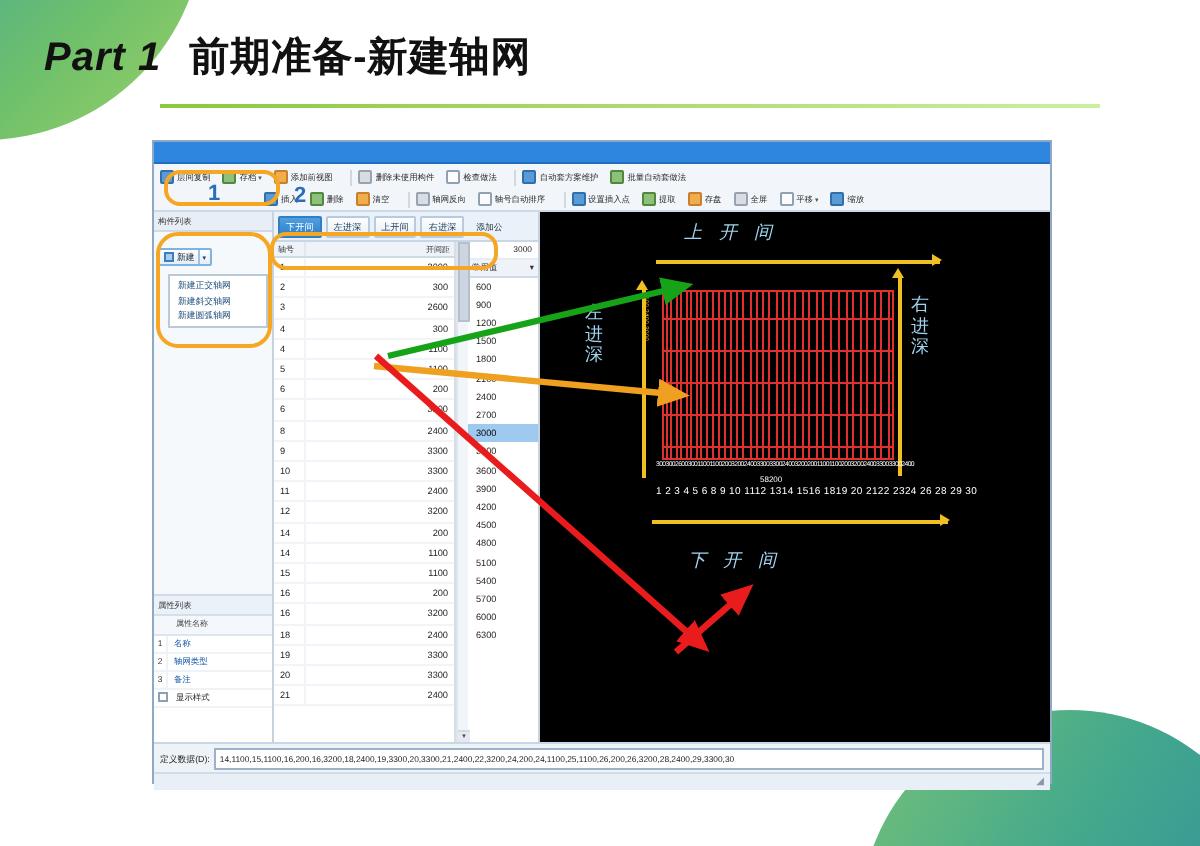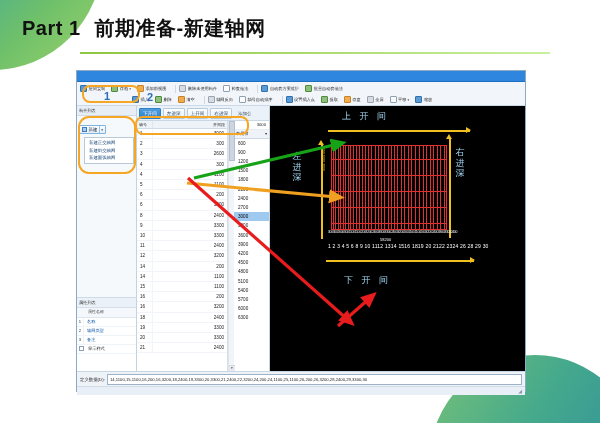--- a/index.html
+++ b/index.html
@@ -20,21 +20,21 @@
   .corner-br{position:absolute;right:-40px;bottom:-52px;width:210px;height:120px;
     background:linear-gradient(300deg,#2f8f9c 0%,#45a98c 50%,#77c277 100%);
     border-radius:120px 120px 0 0;}
   .corner-br2{position:absolute;right:-95px;bottom:-60px;width:180px;height:100px;
     background:linear-gradient(300deg,#2b8795 0%,#3fa190 100%);
     border-radius:110px 110px 0 0;opacity:.9;}
 
   
   .slide-title{position:absolute;left:22px;top:15px;font-size:20px;font-weight:bold;
     color:#111;letter-spacing:.5px;white-space:nowrap;}
-  .slide-title .part{margin-right:14px;}
+  .slide-title .part{margin-right:14px;font-style:italic;}
   .title-rule{position:absolute;left:80px;top:52px;width:470px;height:2px;
     background:linear-gradient(90deg,#8dc63f,#caf0a0);}
 
   
   .app-window{position:absolute;left:76px;top:70px;width:450px;height:322px;
     background:#eef3f8;border:1px solid #8ea9c4;}
   .titlebar{height:11px;background:#2e86de;border-bottom:1px solid #1f6fc0;}
 
   .ribbon{background:#f2f6fb;border-bottom:1px solid #cbd8e6;padding:1px 0 0 0;}
   .ribbon-row{display:flex;align-items:center;height:11px;padding-left:3px;
@@ -110,21 +110,21 @@
   .cm-top{font-size:4.2px;text-align:right;padding:0 3px;line-height:8px;color:#222;
     border-bottom:1px solid #e6ecf3;}
   .cm-head{font-size:4.2px;background:#eef3f9;border-bottom:1px solid #cfdae6;
     padding:0 2px;line-height:7.5px;color:#333;display:flex;justify-content:space-between;}
   .cm-list{flex:1;overflow:hidden;}
   .cm-item{font-size:4.6px;line-height:9.2px;padding-left:4px;color:#222;}
   .cm-item.sel{background:#9fcaf0;color:#000;}
 
   
   .canvas{flex:1;background:#000;position:relative;overflow:hidden;}
-  .cv-lab{position:absolute;color:#9fd3ef;font-size:9px;letter-spacing:3px;white-space:nowrap;}
+  .cv-lab{position:absolute;color:#9fd3ef;font-size:9px;letter-spacing:3px;white-space:nowrap;font-style:italic;}
   .cv-lab-v{position:absolute;color:#9fd3ef;font-size:9px;white-space:nowrap;
     writing-mode:vertical-rl;letter-spacing:4px;}
   .rule{position:absolute;background:#f0c020;}
   .grid-area{position:absolute;border:0;}
   .vline{position:absolute;width:1px;background:#e03030;top:0;bottom:0;}
   .hline{position:absolute;height:1px;background:#e03030;left:0;right:0;}
   .dimtext{position:absolute;color:#ffffff;font-size:3.4px;white-space:nowrap;letter-spacing:-.3px;}
   .axnums{position:absolute;color:#ffffff;font-size:5px;white-space:nowrap;letter-spacing:.2px;}
   .total{position:absolute;color:#ffffff;font-size:4px;}
   .vdim{position:absolute;color:#f0c020;font-size:3.4px;writing-mode:vertical-rl;}

